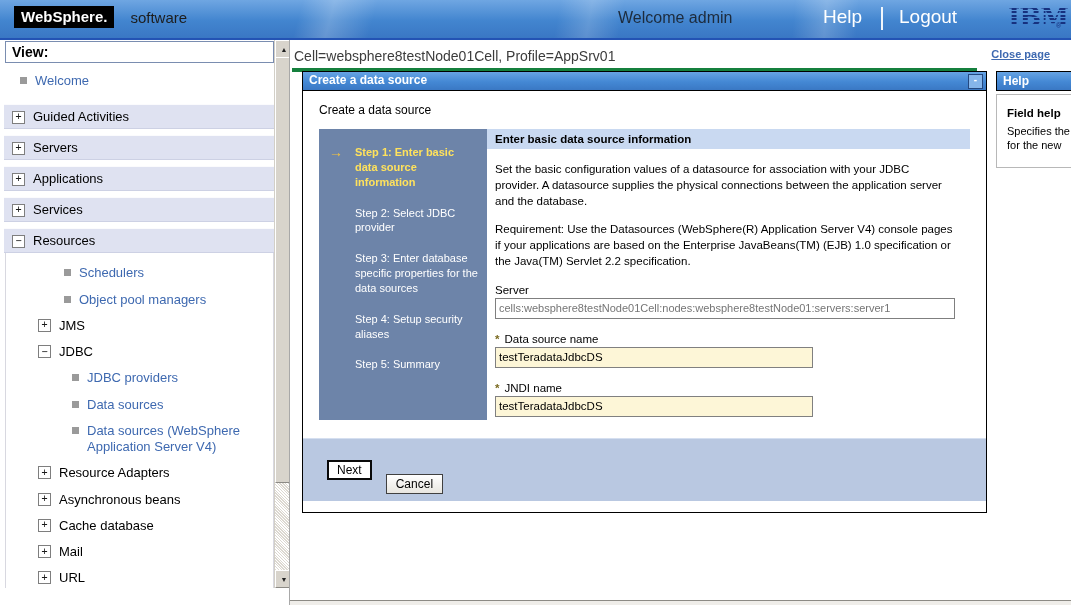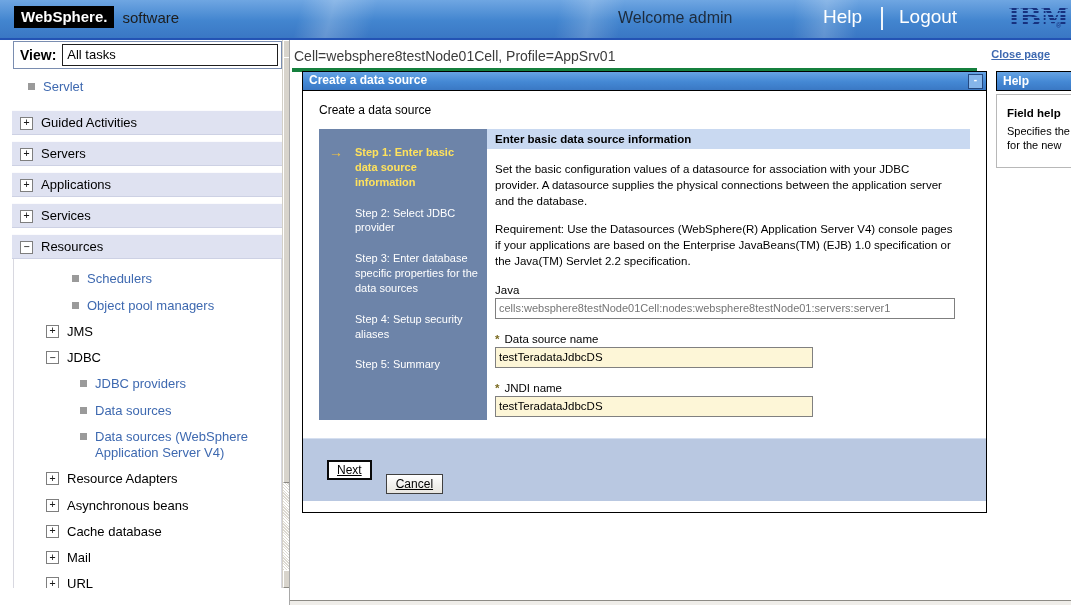--- a/index.html
+++ b/index.html
@@ -9,35 +9,35 @@
   }
   
   .banner{position:absolute;left:0;top:0;width:1071px;height:38px;
     background:linear-gradient(180deg,#6fa6e2 0%,#4285cf 55%,#3a77c4 100%);
     border-bottom:2px solid #2353b4;}
   .banner::before{content:"";position:absolute;inset:0;pointer-events:none;
     background:
       linear-gradient(105deg,rgba(255,255,255,0) 28%,rgba(255,255,255,.22) 31%,rgba(255,255,255,0) 35%),
       linear-gradient(100deg,rgba(255,255,255,0) 52%,rgba(255,255,255,.18) 55%,rgba(255,255,255,0) 58%),
       linear-gradient(95deg,rgba(255,255,255,0) 74%,rgba(255,255,255,.20) 77%,rgba(255,255,255,0) 80%);}
-  .ws-logo{position:absolute;left:14px;top:6px;display:flex;align-items:center;gap:8px;}
+  .ws-logo{position:absolute;left:14px;top:6px;display:flex;align-items:center;gap:16px;}
   .ws-black{background:#000;color:#fff;font-weight:bold;font-size:15px;padding:2px 7px 3px;}
   .ws-soft{color:#1d1d1d;font-size:15px;}
   .bn-welcome{position:absolute;left:618px;top:9px;font-size:16px;color:#1d2b3c;}
   .bn-link{position:absolute;top:6px;font-size:19px;color:#fff;cursor:pointer;}
   .bn-help{left:823px;} .bn-logout{left:899px;}
   .bn-sep{position:absolute;left:881px;top:7px;width:2px;height:23px;background:rgba(255,255,255,.92);}
   .ibm{position:absolute;left:1008px;top:4px;font-family:"DejaVu Serif",serif;font-weight:bold;
     font-size:26px;letter-spacing:-1px;line-height:1;
     background-image:repeating-linear-gradient(to bottom,#16317f 0px,#16317f 2px,rgba(22,49,127,0) 2px,rgba(22,49,127,0) 3.6px);
     -webkit-background-clip:text;background-clip:text;color:transparent;}
   .ibm-reg{position:absolute;left:1056px;top:22px;font-size:7px;color:#16317f;}
 
   
-  .sidebar{position:absolute;left:12px;top:40px;width:288px;height:548px;background:#fff;overflow:hidden;}
+  .sidebar{position:absolute;left:4px;top:40px;width:288px;height:548px;background:#fff;overflow:hidden;}
   .side-inner{position:absolute;left:0;top:0;right:17px;bottom:0;overflow:hidden;font-size:13px;}
   .view-row{display:flex;align-items:center;gap:6px;border:1px solid #7a8db0;margin:1px;padding:2px 3px;}
   .view-label{font-weight:bold;font-size:14px;padding-left:3px;}
   .view-box{flex:1;border:1px solid #1f1f1f;padding:2px 4px;height:16px;font-size:13px;background:#fff;cursor:pointer;}
   .nav{margin-top:2px;}
   .row{display:flex;align-items:flex-start;gap:8px;line-height:1.25;}
   .welcome-row{padding:8px 0 9px 16px;}
   .bullet{width:7px;height:7px;background:#9a9a9a;flex:none;margin-top:4px;}
   .blink{color:#3e69b0;cursor:pointer;}
   .section{background:#dfe2f1;border-top:1px solid #fbfbfd;border-bottom:1px solid #cdd1e4;
@@ -88,21 +88,21 @@
   .content-header{background:#c9d9f1;font-weight:bold;font-size:11.5px;padding:4px 8px;}
   .content-inner{padding:12px 14px 3px 8px;font-size:11.5px;}
   .content-inner p{margin:0 0 12px;line-height:1.4;}
   .fld-label{margin:14px 0 2px;display:flex;align-items:center;gap:5px;font-size:11.5px;}
   .req{color:#7a6a1f;font-weight:bold;}
   .scope-input{width:452px;border:1px solid #7f7f7f;background:#fff;color:#757575;
     font-size:11px;height:17px;padding:1px 3px;font-family:"Liberation Sans",sans-serif;}
   .txt-input{width:310px;border:1px solid #808080;background:#fdf6d7;color:#000;
     font-size:11.5px;height:17px;padding:1px 3px;font-family:"Liberation Sans",sans-serif;}
   .btn-bar{margin-top:18px;background:#b9c8e1;border-top:1px solid #d5dff0;
-    padding:7px 0 7px 24px;display:flex;gap:14px;align-items:center;text-decoration:underline;}
+    padding:7px 0 7px 24px;display:flex;gap:14px;align-items:center;}
   .btn{font-size:12px;font-family:"Liberation Sans",sans-serif;cursor:pointer;}
   .btn-next{padding:1px 8px;background:#fff;border:2px solid #0a0a0a;}
   .btn-cancel{padding:2px 9px;background:linear-gradient(180deg,#ffffff,#e8e6e0);border:1px solid #404040;margin-top:28px;}
   .win-foot{height:11px;}
 
   
   .help-pane{position:absolute;left:706px;top:31px;width:160px;}
   .help-title{background:linear-gradient(180deg,#66a3e3 0%,#4488d4 55%,#3a78c4 100%);
     border:1px solid #000;color:#fff;font-weight:bold;font-size:12px;padding:2px 6px;height:14px;}
   .help-box{border:1px solid #b8b8b8;background:#fff;margin-top:3px;padding:12px 10px 14px;}
@@ -122,27 +122,26 @@
   <span class="bn-sep"></span>
   <span class="bn-link bn-logout">Logout</span>
   <span class="ibm">IBM</span>
   <span class="ibm-reg">®</span>
 </div>
 
 <div class="sidebar">
   <div class="side-inner">
     <div class="view-row">
       <span class="view-label">View:</span>
-      <div class="view-box">All tasks</div>
     </div>
     <div class="nav">
 
       <div class="row welcome-row">
         <span class="bullet"></span>
-        <span class="blink">Servlet</span>
+        <span class="blink">Welcome</span>
       </div>
 
       <div class="section">
         <span class="plusbox">+</span>
         <span>Guided Activities</span>
       </div>
       <div class="section">
         <span class="plusbox">+</span>
         <span>Servers</span>
       </div>
@@ -260,21 +259,21 @@
         </div>
       </div>
 
       <div class="content-cell">
         <div class="content-header">Enter basic data source information</div>
         <div class="content-inner">
           <p>Set the basic configuration values of a datasource for association with your JDBC provider. A datasource supplies the physical connections between the application server and the database.</p>
           <p>Requirement: Use the Datasources (WebSphere(R) Application Server V4) console pages if your applications are based on the Enterprise JavaBeans(TM) (EJB) 1.0 specification or the Java(TM) Servlet 2.2 specification.</p>
 
           <div class="fld-label">
-            <span>Java</span>
+            <span>Server</span>
           </div>
           <input class="scope-input" type="text" readonly="" value="cells:websphere8testNode01Cell:nodes:websphere8testNode01:servers:server1" style="">
 
           <div class="fld-label">
             <span class="req">*</span>
             <span>Data source name</span>
           </div>
           <input class="txt-input" type="text" value="testTeradataJdbcDS" style="">
 
           <div class="fld-label">

